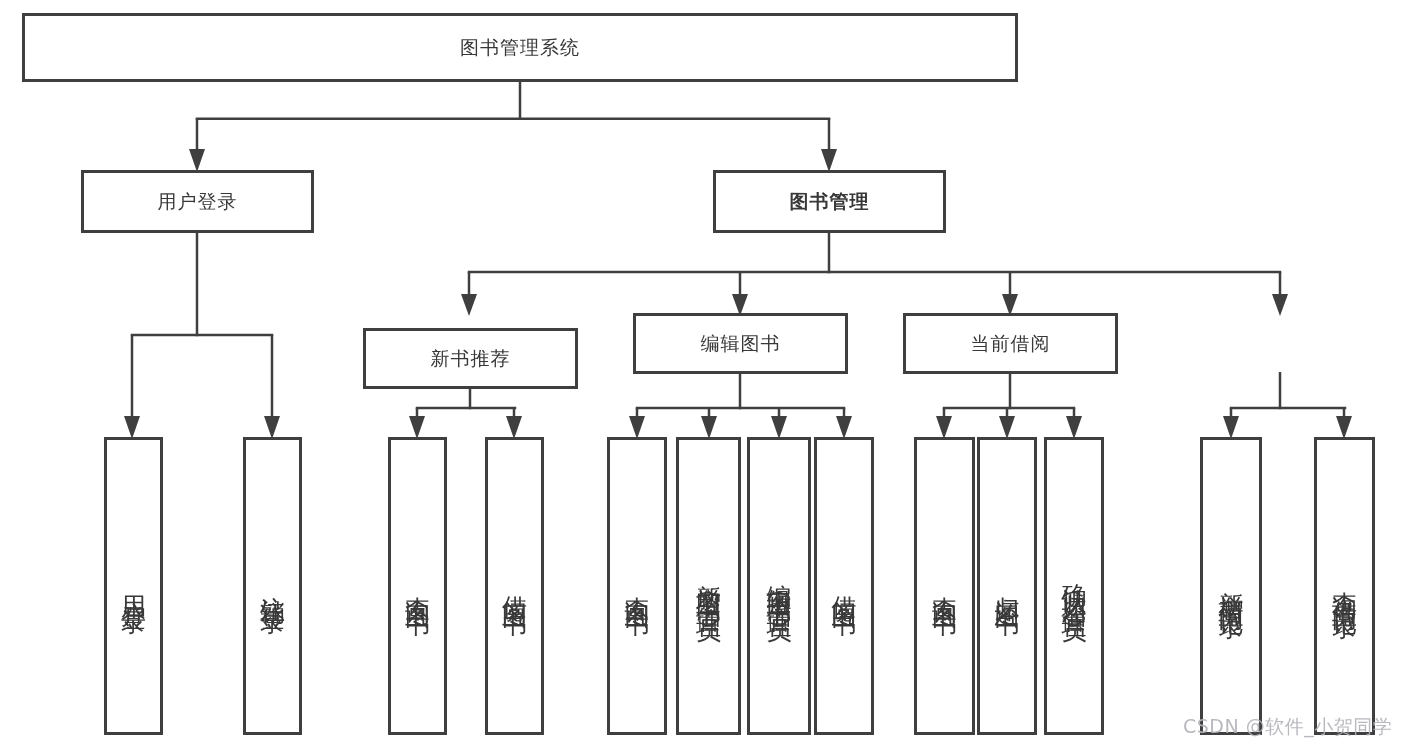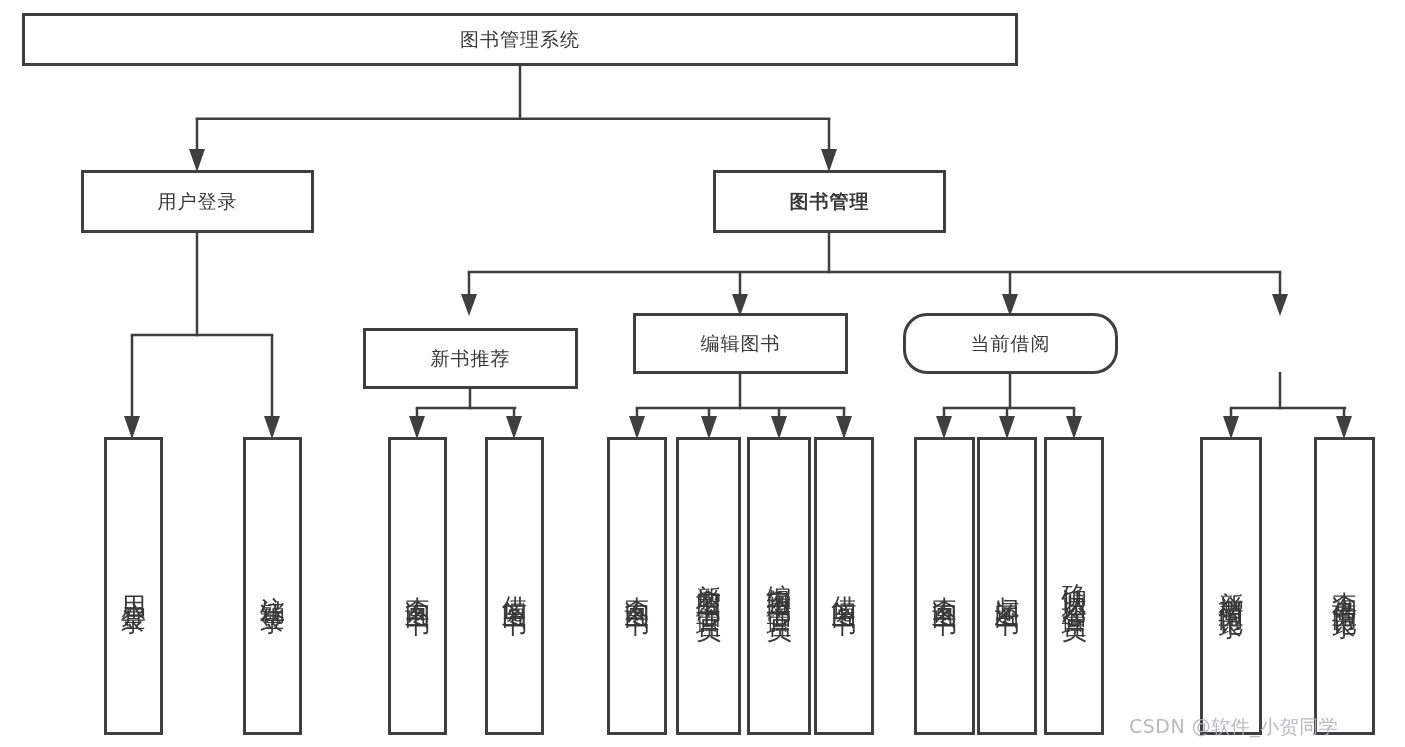--- a/index.html
+++ b/index.html
@@ -41,21 +41,21 @@
     writing-mode: vertical-rl;
     text-orientation: mixed;
     font-size: 25px;
     line-height: 1;
     letter-spacing: 5px;
     color: #383838;
     white-space: nowrap;
   }
   .watermark {
     position: absolute;
-    left: 1129px;
+    left: 1183px;
     top: 714px;
     font-size: 19px;
     color: rgba(178, 178, 186, 0.92);
     letter-spacing: 0.5px;
     white-space: nowrap;
     z-index: 2;
     pointer-events: none;
   }
 </style>
 </head>
@@ -125,38 +125,38 @@
       <polygon points="771,416 787,416 779,439"></polygon>
       <polygon points="836,416 852,416 844,439"></polygon>
       <polygon points="936,416 952,416 944,439"></polygon>
       <polygon points="999,416 1015,416 1007,439"></polygon>
       <polygon points="1066,416 1082,416 1074,439"></polygon>
       <polygon points="1223,416 1239,416 1231,439"></polygon>
       <polygon points="1336,416 1352,416 1344,439"></polygon>
     </g>
   </svg>
 
-  <div class="node" style="left:22px; top:13px; width:996px; height:53px;">
+  <div class="node" style="left:22px; top:13px; width:996px; height:69px;">
     <span class="hlabel">图书管理系统</span>
   </div>
 
   <div class="node" style="left:81px; top:170px; width:233px; height:63px;">
     <span class="hlabel">用户登录</span>
   </div>
   <div class="node" style="left:713px; top:170px; width:233px; height:63px;font-weight:bold;">
     <span class="hlabel">图书管理</span>
   </div>
 
   <div class="node" style="left:363px; top:328px; width:215px; height:61px;">
     <span class="hlabel">新书推荐</span>
   </div>
   <div class="node" style="left:633px; top:313px; width:215px; height:61px;">
     <span class="hlabel">编辑图书</span>
   </div>
-  <div class="node" style="left:903px; top:313px; width:215px; height:61px;border-radius:24px;">
+  <div class="node" style="left:903px; top:313px; width:215px; height:61px;">
     <span class="hlabel">当前借阅</span>
   </div>
 
   <div class="node leaf" style="left:104px; top:437px; width:59px; height:298px;">
     <span class="vlabel">用户登录</span>
   </div>
   <div class="node leaf" style="left:243px; top:437px; width:59px; height:298px;">
     <span class="vlabel">注销登录</span>
   </div>
 

